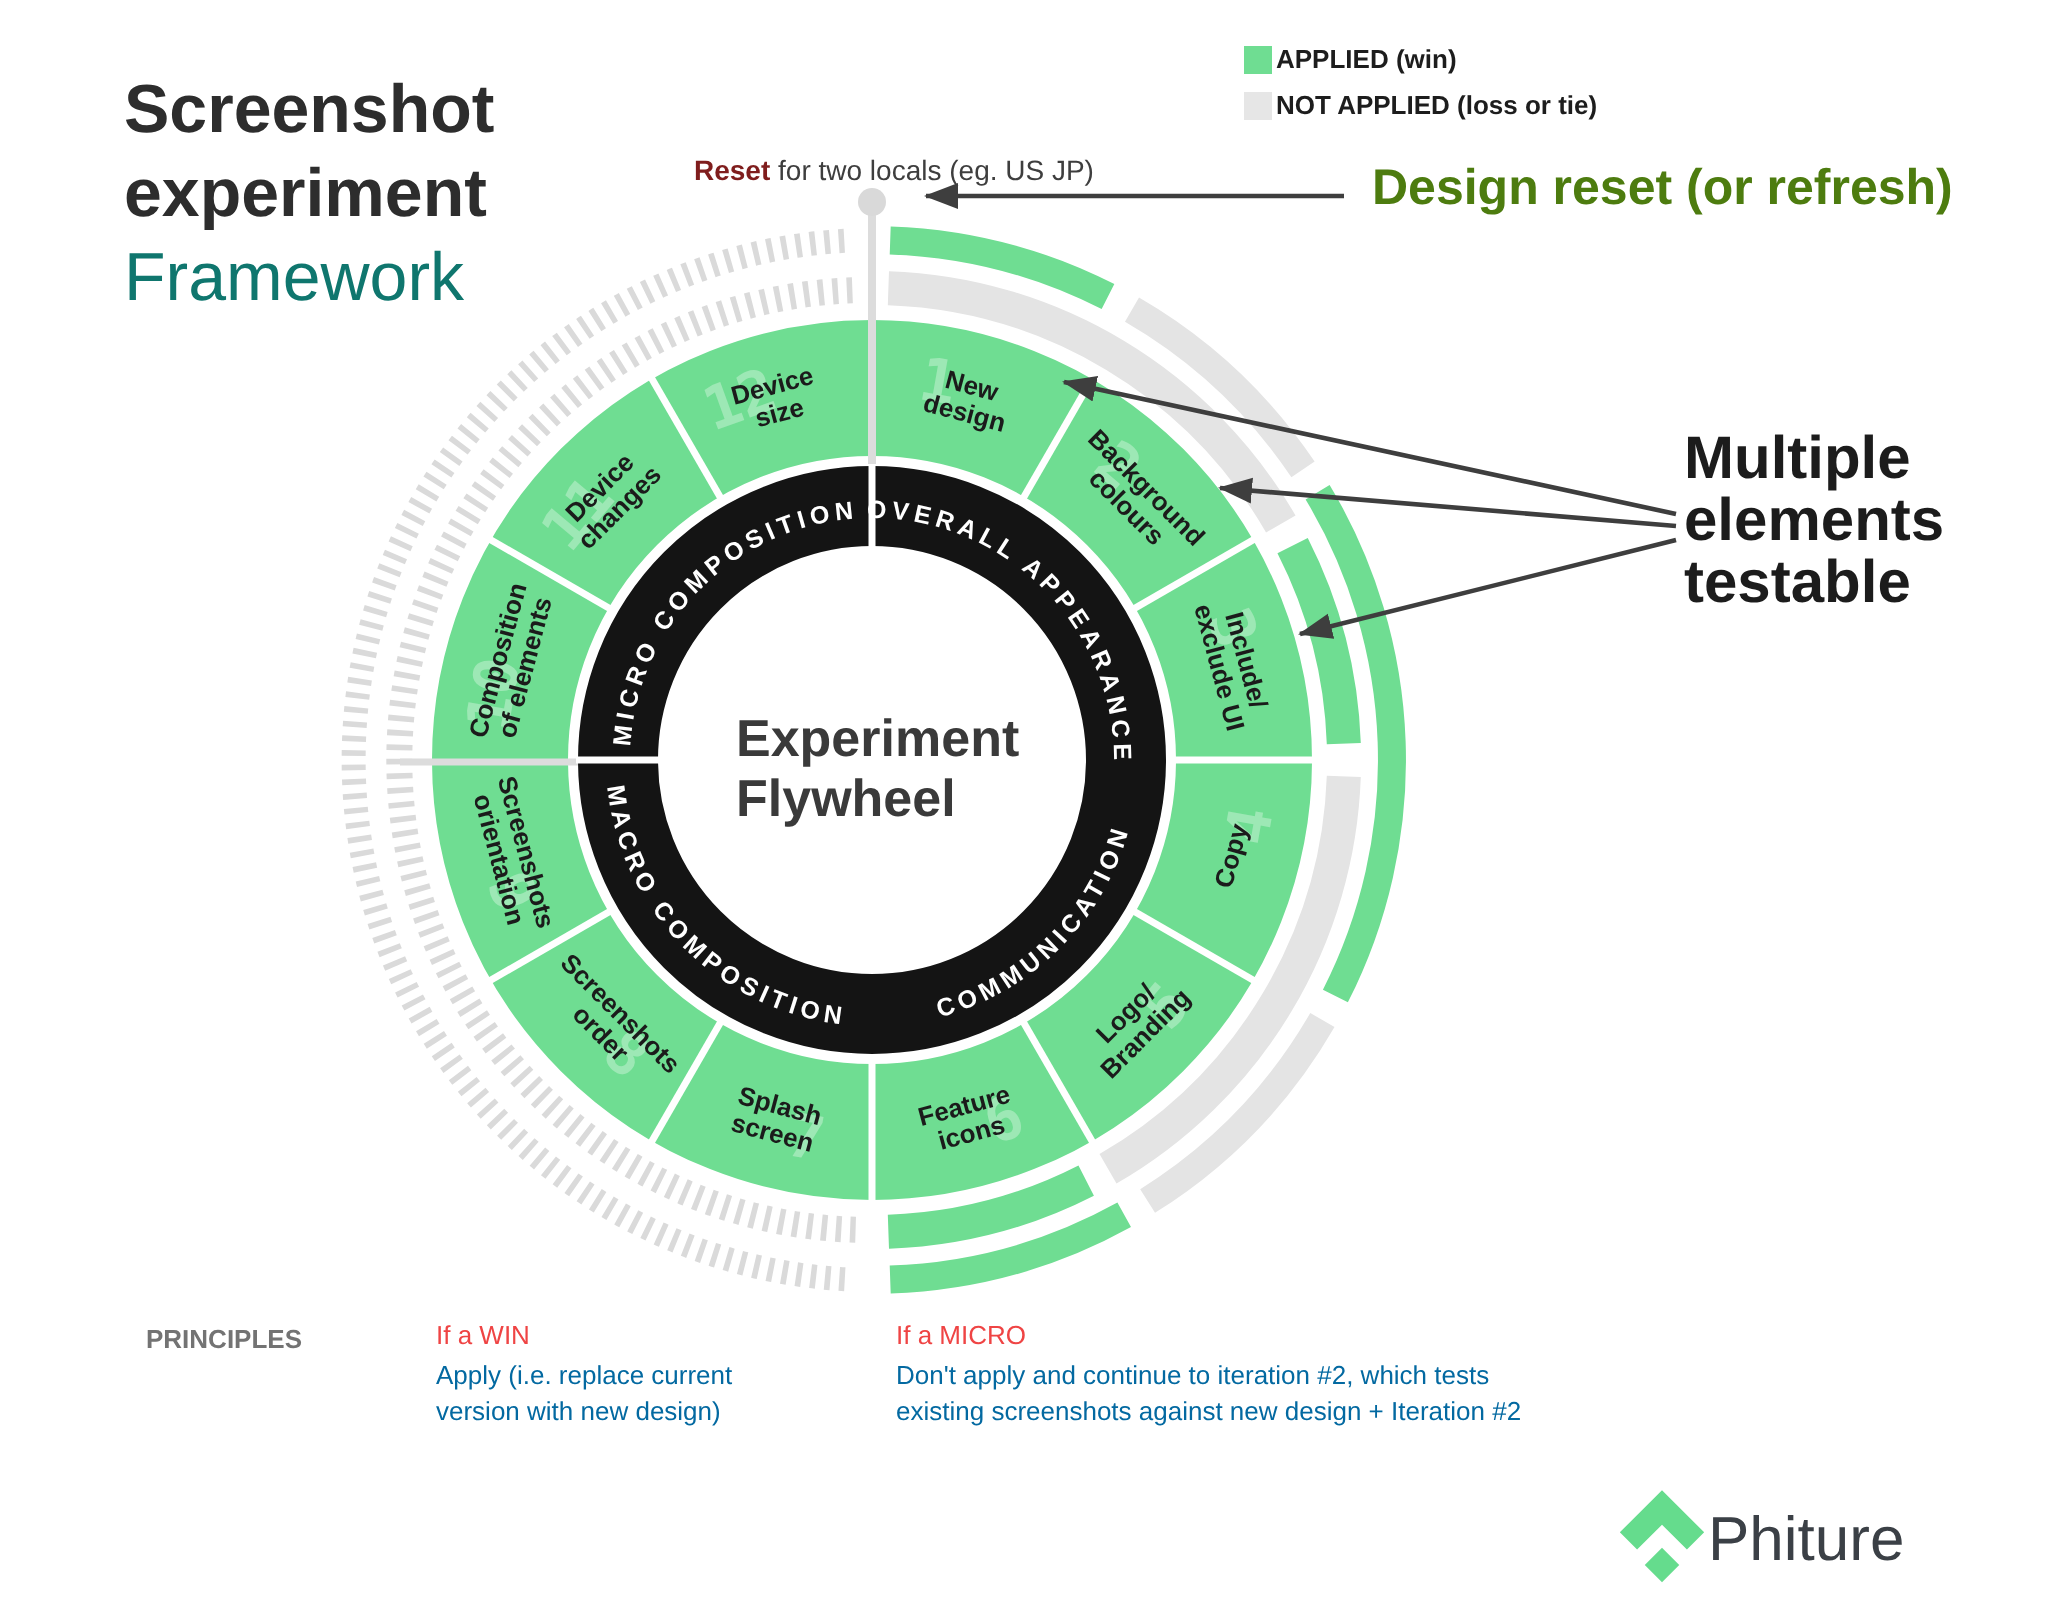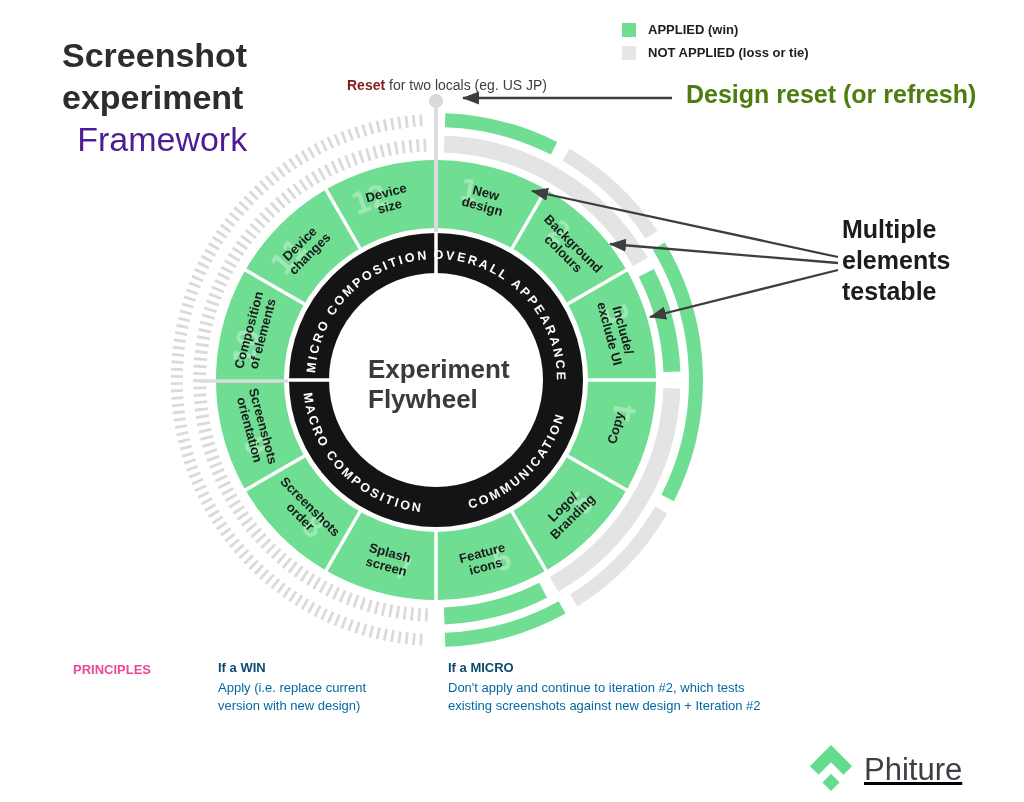--- a/index.html
+++ b/index.html
@@ -1,43 +1,43 @@
 <!DOCTYPE html>
 <html><head>
 <meta charset="utf-8">
 <style>
   html,body{margin:0;padding:0;background:#fff;}
   body{width:1024px;height:802px;position:relative;overflow:hidden;
        font-family:"Liberation Sans",sans-serif;}
   .abs{position:absolute;}
   
   .title{left:62px;top:34px;font-size:34px;line-height:42px;font-weight:700;color:#2d2d2d;z-index:2;}
-  .title .fw{font-weight:400;color:#4c1d95;text-align:right;}
+  .title .fw{font-weight:400;color:#0f766e;}
   
   .legend{left:622px;top:22px;z-index:2;}
-  .legend-row{display:flex;align-items:center;gap:12px;margin-bottom:8px;}
+  .legend-row{display:flex;align-items:center;gap:2px;margin-bottom:8px;}
   .swatch{width:14px;height:14px;display:inline-block;}
   .swatch-green{background:#6FDD92;}
   .swatch-gray{background:#E6E6E6;}
   .legend-label{font-size:13px;font-weight:700;color:#1d1d1d;}
   
   .reset-note{left:347px;top:77px;font-size:14px;color:#3e3e3e;z-index:2;}
   .reset-note b{color:#7f1d1d;}
   
   .design-reset{left:686px;top:80px;font-size:25px;font-weight:700;color:#4d7c0f;z-index:2;}
-  .multiple{left:842px;top:214px;font-size:25px;font-weight:700;color:#1c1c1c;line-height:31px;z-index:2;}
-  
-  .principles-heading{left:73px;top:662px;font-size:13px;font-weight:700;color:#ec4899;z-index:2;}
+  .multiple{left:842px;top:214px;font-size:30px;font-weight:700;color:#1c1c1c;line-height:31px;z-index:2;}
+  
+  .principles-heading{left:73px;top:662px;font-size:13px;font-weight:700;color:#737373;z-index:2;}
   .principle-block{top:660px;z-index:2;}
-  .principle-block .ptitle{font-size:13px;font-weight:700;color:#0c4a6e;margin-bottom:4px;}
+  .principle-block .ptitle{font-size:13px;font-weight:400;color:#ef4444;margin-bottom:4px;}
   .principle-block .pbody{font-size:13px;color:#0369a1;line-height:18px;}
   .win{left:218px;}
   .loss{left:448px;}
   
-  .footer{left:808px;top:745px;display:flex;align-items:center;gap:10px;z-index:2;text-decoration:underline;}
+  .footer{left:808px;top:745px;display:flex;align-items:center;z-index:2;}
   .brand-name{font-size:31px;color:#3b4046;}
   
   .stage{left:0;top:0;z-index:1;}
   .arc-green{stroke:#6FDD92;fill:none;}
   .arc-gray{stroke:#E4E4E4;fill:none;}
   .tickring{stroke:#DADADA;fill:none;stroke-dasharray:2.8 4.4;}
   .divider{stroke:#fff;stroke-width:3.5;}
   .gray-line{stroke:#DCDCDC;}
   .seg-label{font:700 13px "Liberation Sans",sans-serif;fill:#1b1b1b;text-anchor:middle;}
   .seg-num{font:700 30px "DejaVu Sans Mono",monospace;fill:#ffffff;opacity:0.32;text-anchor:middle;}

